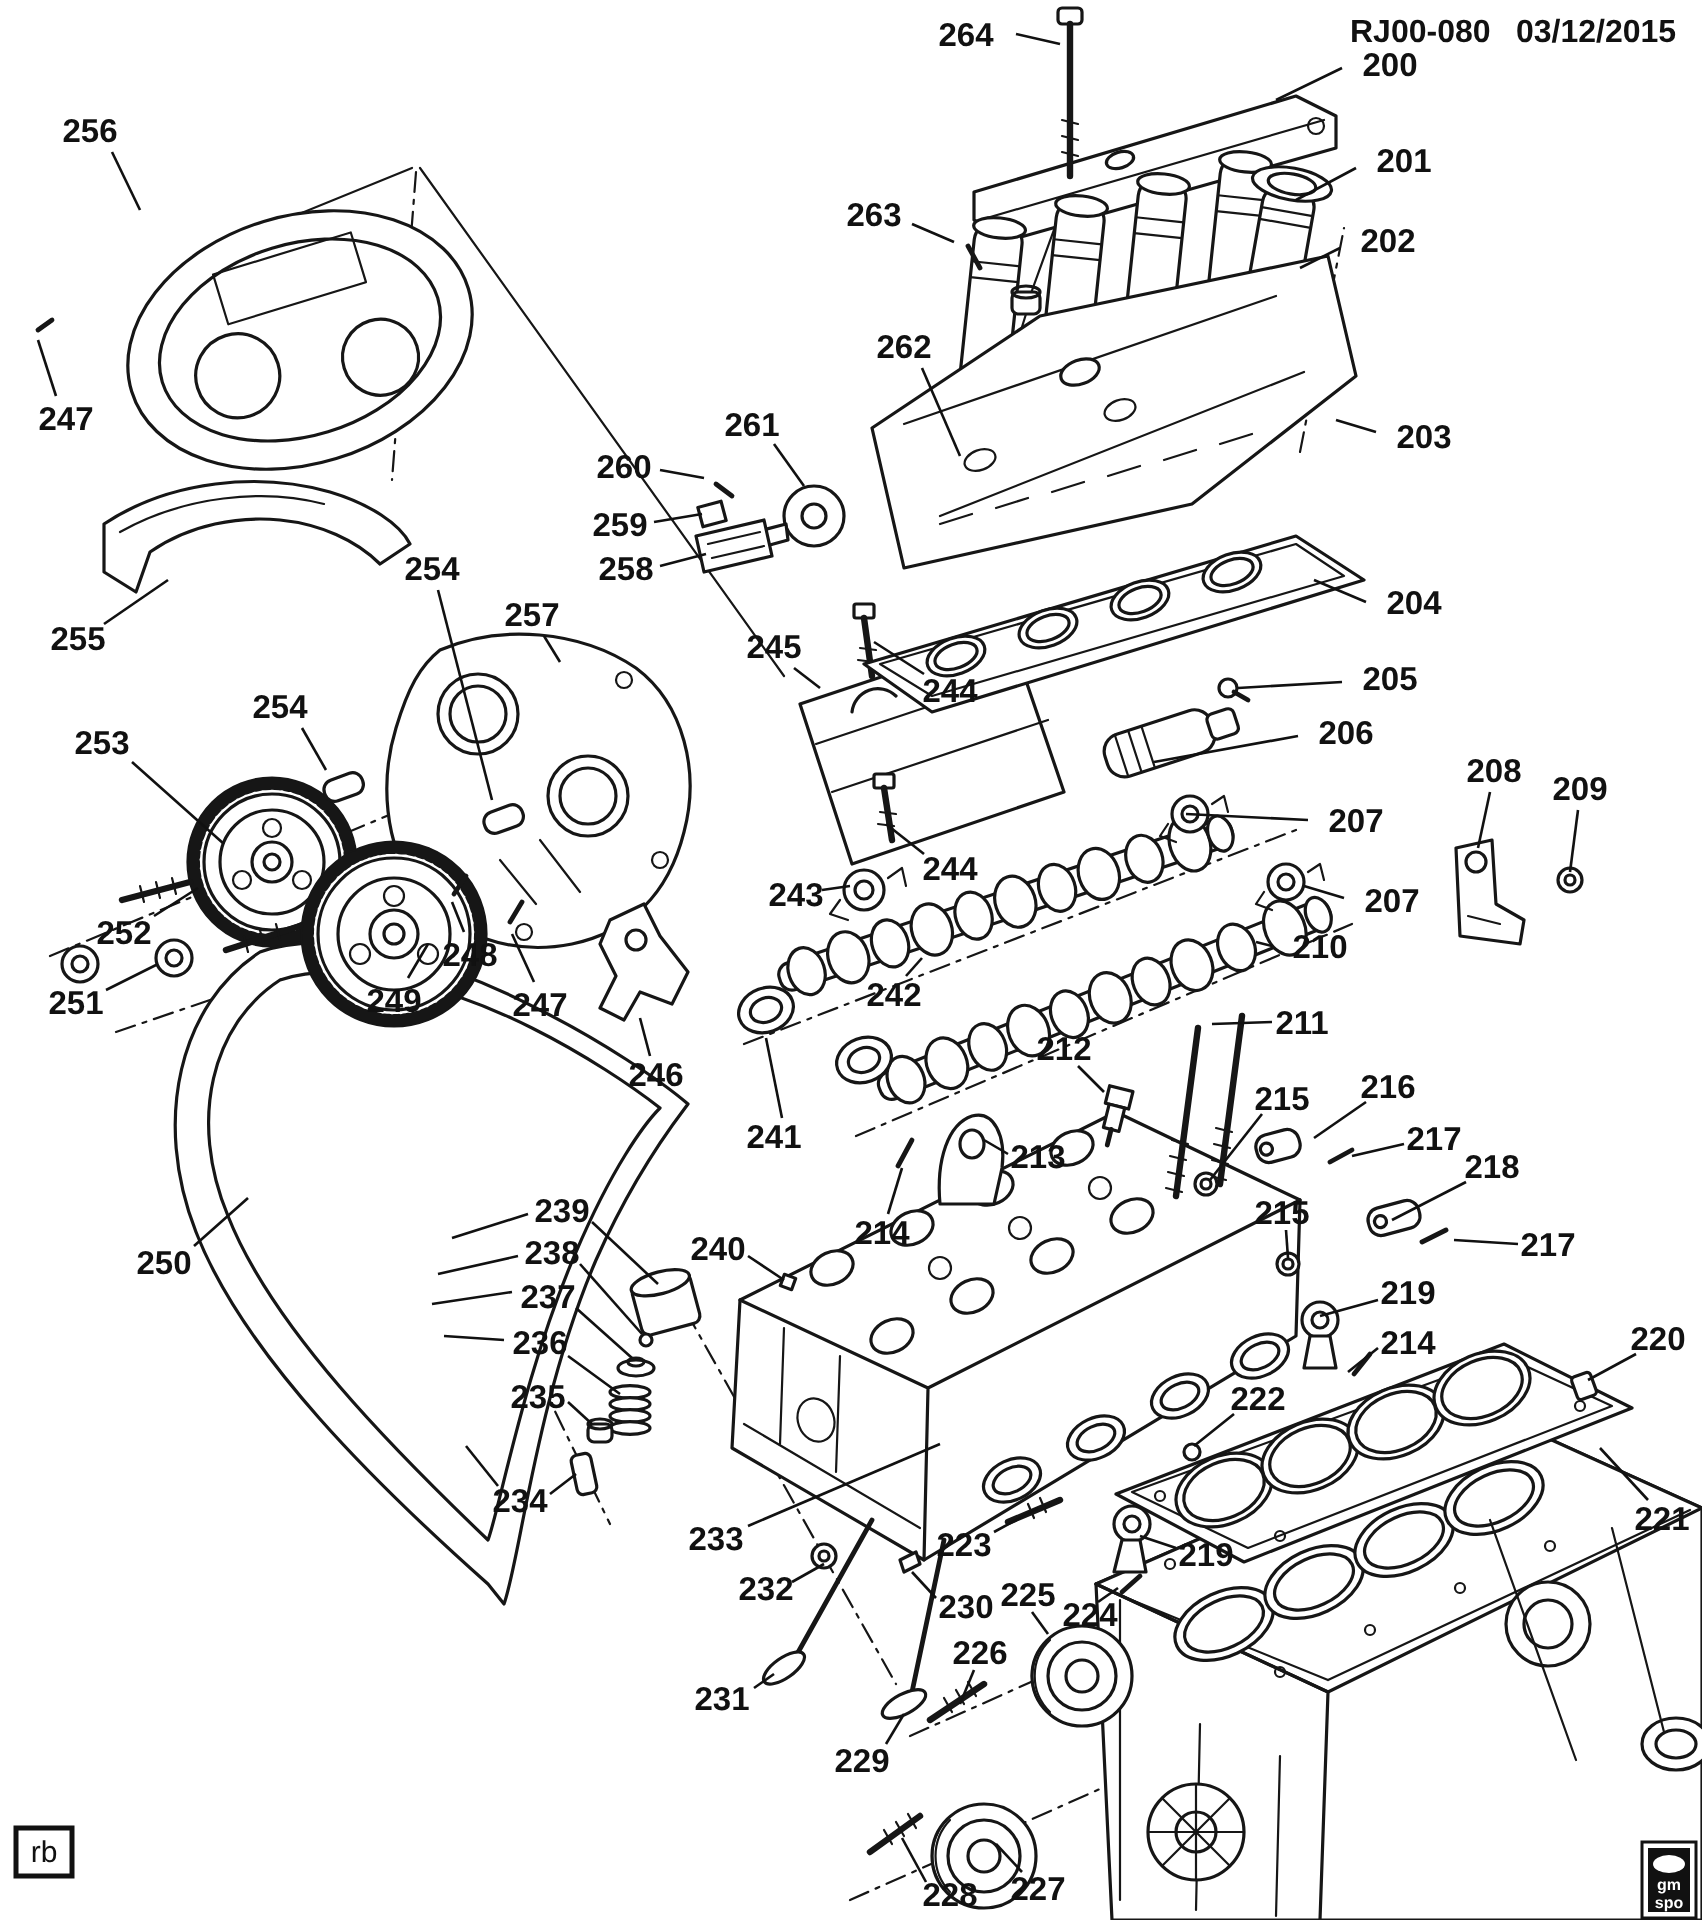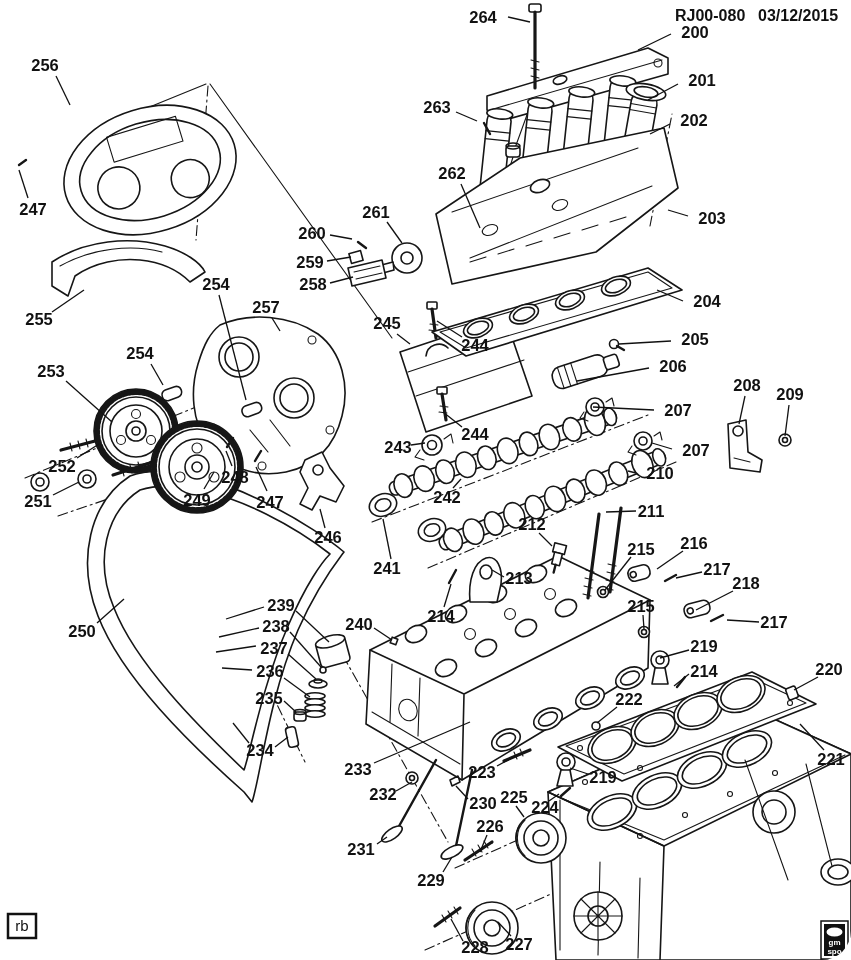--- a/index.html
+++ b/index.html
@@ -1,17 +1,17 @@
 <!DOCTYPE html>
 <html><head>
 <meta charset="utf-8">
 <style>
   html,body{margin:0;padding:0;background:#fff;}
   .stage{position:relative;width:851px;height:960px;background:#fff;overflow:hidden;
-         font-family:"Liberation Sans",sans-serif;border-radius:29px;}
+         font-family:"Liberation Sans",sans-serif;}
   svg{position:absolute;left:0;top:0;}
   #art{stroke:#161616;fill:none;stroke-width:1.6;stroke-linejoin:round;stroke-linecap:round;}
   #art .w{fill:#fff;}
   #art .thin{stroke-width:1.1;}
   #art .dash{stroke-width:1.1;stroke-dasharray:10 4 2 4;}
   #art .teeth{stroke-width:6;stroke-dasharray:2.5 2.5;}
   #art .shaft{stroke-width:3.2;}
   #art .stem{stroke-width:2.4;}
   #callouts text{font:bold 16.5px "Liberation Sans",sans-serif;fill:#111;text-anchor:middle;}
   #callouts polyline{fill:none;stroke:#111;stroke-width:1.3;}

